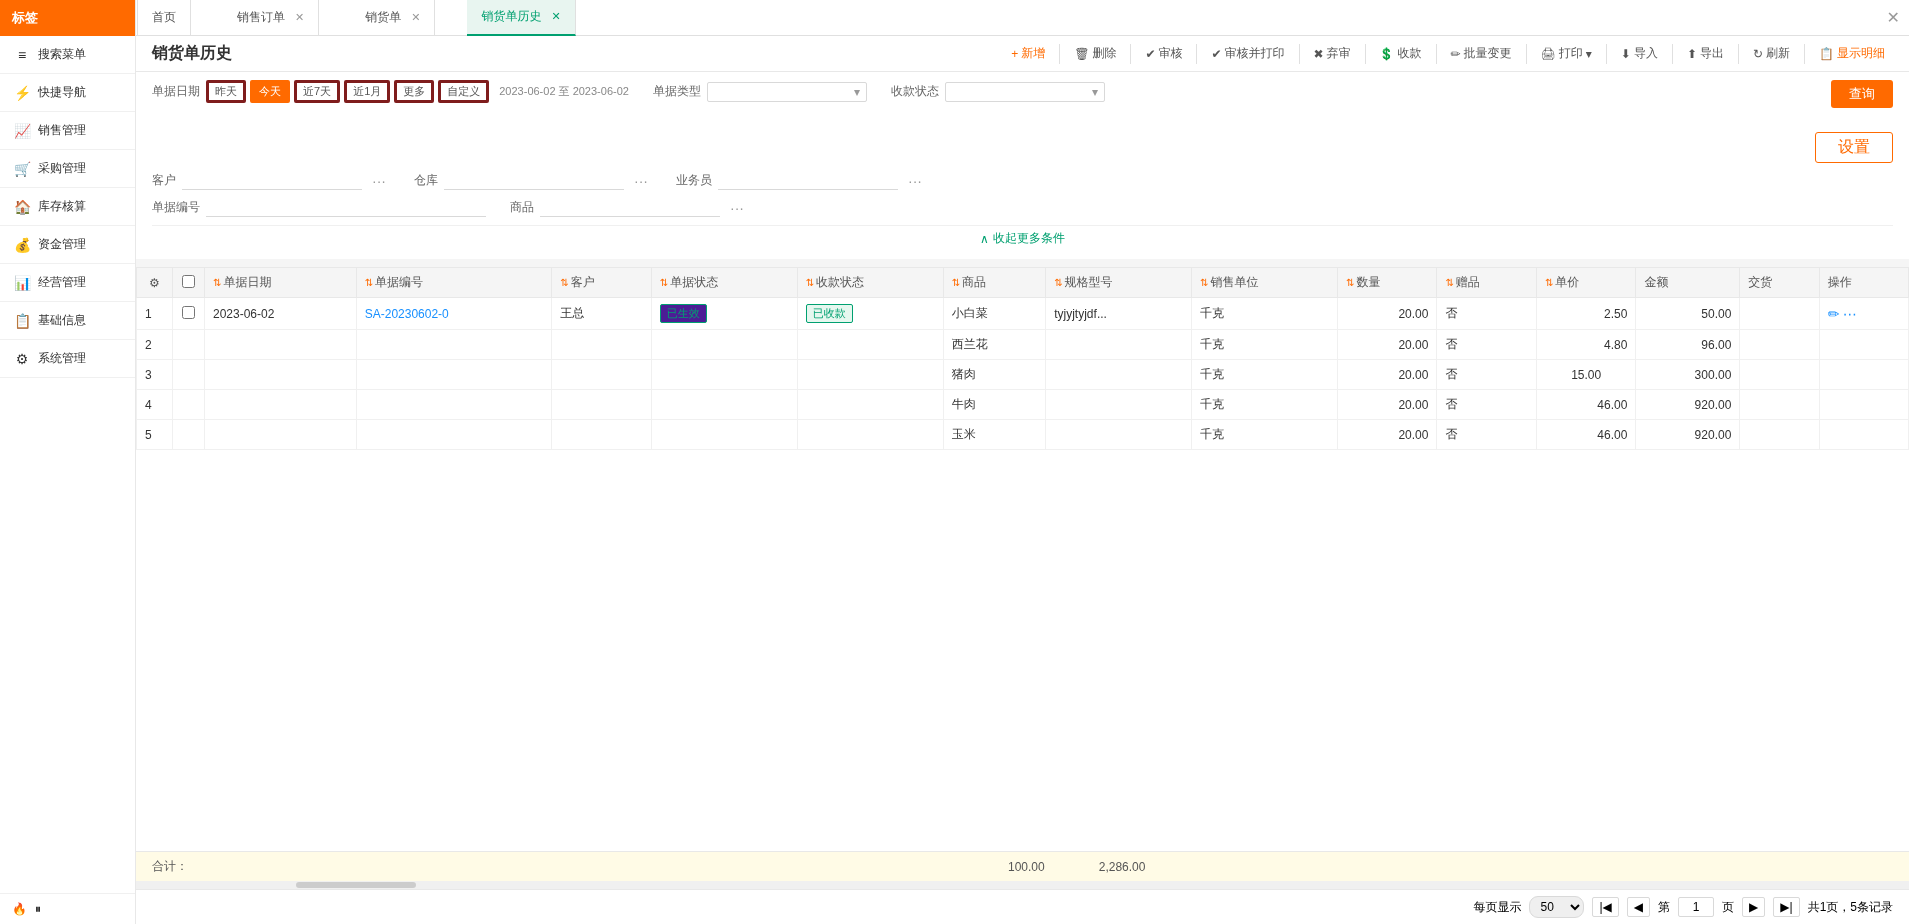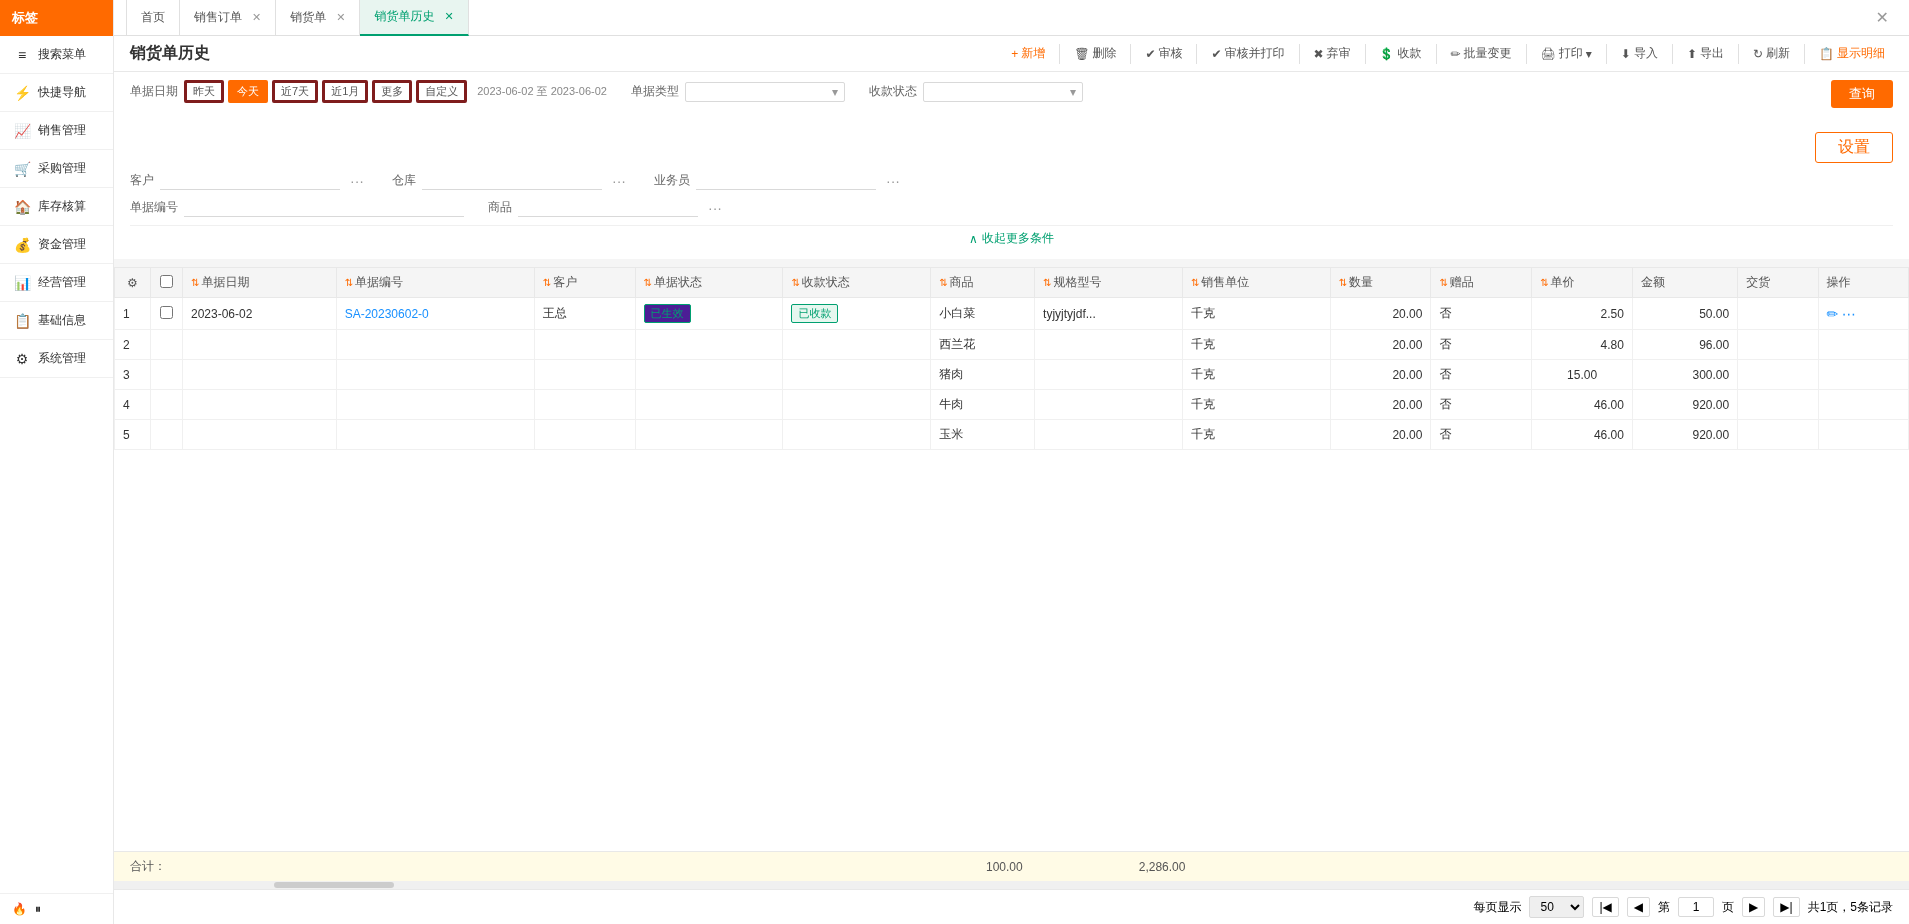--- a/index.html
+++ b/index.html
@@ -1,20 +1,20 @@
 <!DOCTYPE html>
 <html><head>
   <meta charset="utf-8">
   <style>
     * { box-sizing: border-box; margin: 0; padding: 0; }
     body { font-family: 'Microsoft YaHei', Arial, sans-serif; font-size: 12px; background: #f5f5f5; display: flex; height: 924px; overflow: hidden; }
 
     
     .sidebar {
-      width: 114px;
+      width: 136px;
       background: #fff;
       border-right: 1px solid #e8e8e8;
       display: flex;
       flex-direction: column;
       flex-shrink: 0;
       height: 100%;
     }
     .sidebar-logo {
       padding: 8px 12px;
       background: #ff6a00;
@@ -52,23 +52,24 @@
       flex-direction: column;
       overflow: hidden;
     }
 
     
     .tab-bar {
       display: flex;
       align-items: center;
       background: #fff;
       border-bottom: 1px solid #e0e0e0;
-      padding: 0 12px;
+      padding: 0 1px;
       height: 36px;
       flex-shrink: 0;
+      gap: 32px;
     }
     .tab {
       display: flex;
       align-items: center;
       padding: 0 14px;
       height: 36px;
       cursor: pointer;
       font-size: 12px;
       color: #555;
       border-right: 1px solid #e0e0e0;
@@ -258,21 +259,21 @@
       justify-content: flex-end;
       padding: 6px 16px;
       background: #fff;
       border-top: 1px solid #e8e8e8;
       gap: 8px;
       font-size: 12px;
       flex-shrink: 0;
     }
     .page-select {
       border: 1px solid #d9d9d9;
-      border-radius: 2px;
+      border-radius: 9px;
       padding: 2px 6px;
       font-size: 12px;
     }
     .page-btn {
       padding: 2px 6px;
       border: 1px solid #d9d9d9;
       border-radius: 2px;
       cursor: pointer;
       background: #fff;
       font-size: 12px;
@@ -634,21 +635,21 @@
             <td></td>
           </tr>
         </tbody>
     </table>
   </div>
 
   <div class="table-footer">
     <span>合计：</span>
     <div style="flex:1; display:flex; align-items:center;">
       <span style="margin-left: 820px;">100.00</span>
-      <span style="margin-left: 116px;">2,286.00</span>
+      <span style="margin-left: 54px;">2,286.00</span>
     </div>
   </div>
 
   <div class="scrollbar-area">
     <div class="scrollbar-thumb"></div>
   </div>
 
   <div class="pagination">
     <span>每页显示</span>
     <select class="page-select">

